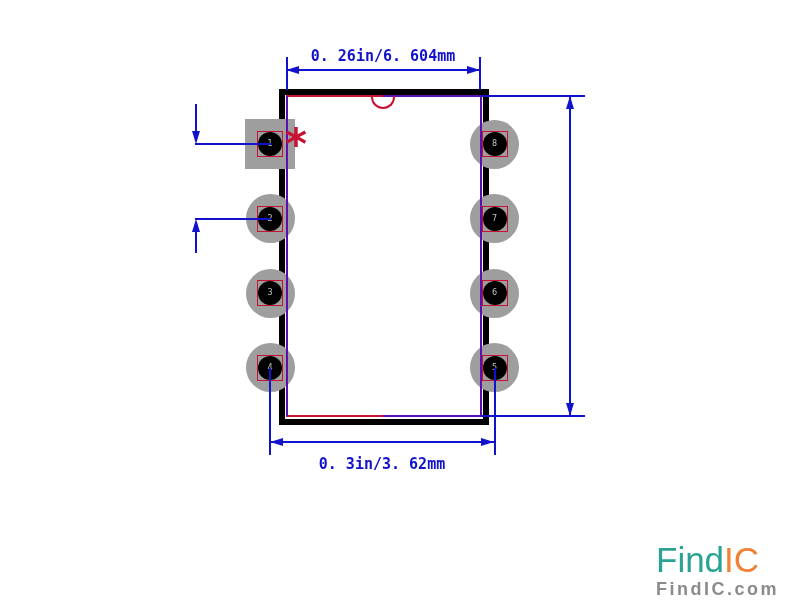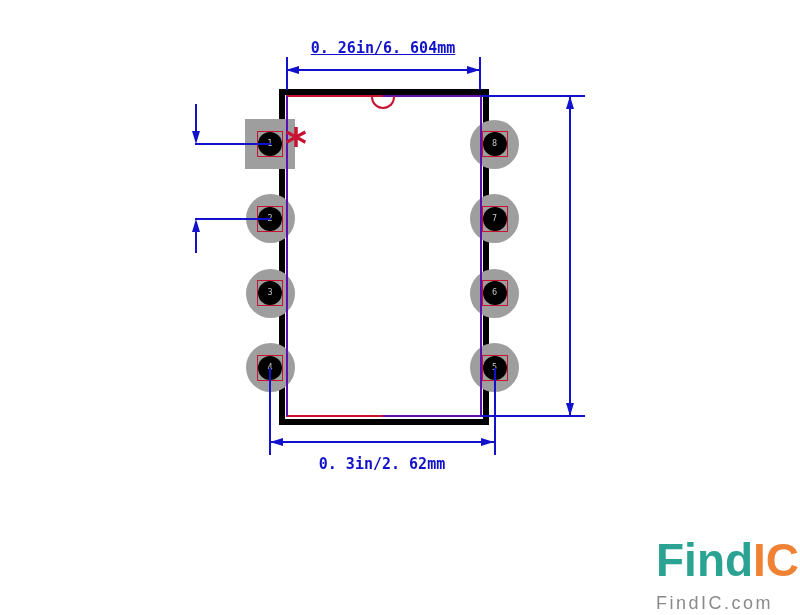--- a/index.html
+++ b/index.html
@@ -64,44 +64,44 @@
 
   #bot-dim-line {left:270px;top:441px;width:224px;height:2px;}
   #bot-ext-left {left:269px;top:368px;width:2px;height:87px;}
   #bot-ext-right{left:493.5px;top:368px;width:2px;height:87px;}
   #arr-bot-l{left:270px;top:438px;border-top:4px solid transparent;border-bottom:4px solid transparent;border-right:13px solid var(--dimension-blue);}
   #arr-bot-r{left:481px;top:438px;border-top:4px solid transparent;border-bottom:4px solid transparent;border-left:13px solid var(--dimension-blue);}
 
   
   .dimtext{position:absolute;color:var(--dimension-blue);font-weight:bold;
     font-size:15px;line-height:17px;white-space:nowrap;z-index:6;}
-  #dimtext-top   {left:383px;top:40px;transform:translateX(-50%);text-decoration:underline;}
+  #dimtext-top   {left:383px;top:48px;transform:translateX(-50%);}
   #dimtext-left  {left:70px;top:175px;}
   #dimtext-right {left:584px;top:250px;}
   #dimtext-bottom{left:382px;top:456px;transform:translateX(-50%);}
 
   
   #pin1-marker{position:absolute;left:285px;top:124px;font-family:"DejaVu Sans",sans-serif;
     font-size:42px;line-height:42px;font-weight:bold;color:var(--inner-red);z-index:6;}
 
   
   #logo{position:absolute;left:656px;top:541px;z-index:6;font-family:"Liberation Sans",sans-serif;}
-  #logo-main{font-size:46px;line-height:38px;font-weight:bold;letter-spacing:0px;}
+  #logo-main{font-size:35px;line-height:38px;font-weight:normal;letter-spacing:0px;}
   #logo-main .t1{color:var(--logo-teal);}
   #logo-main .t2{color:var(--logo-orange);}
-  #logo-domain{font-size:18px;line-height:18px;font-weight:normal;letter-spacing:2.5px;
-    color:var(--logo-gray);margin-top:15px;}
+  #logo-domain{font-size:18px;line-height:18px;font-weight:bold;letter-spacing:2.5px;
+    color:var(--logo-gray);margin-top:1px;}
 </style>
 </head>
 <body>
 
 <div id="stage">
 
   <div class="dimtext" id="dimtext-top">0. 26in/6. 604mm</div>
-  <div class="dimtext" id="dimtext-bottom">0. 3in/2. 62mm</div>
+  <div class="dimtext" id="dimtext-bottom">0. 3in/3. 62mm</div>
 
   <div id="pkg-outline"></div>
 
   <div id="pads">
       <div class="pad" style="left: 245px; top: 119px; width: 50px; height: 50px;">
         <div class="hole"></div>
         <div class="pad-ring"></div>
         <div class="pin-num">1</div>
       </div>
       <div class="pad round" style="left: 245.5px; top: 194px; width: 49px; height: 49px;">

